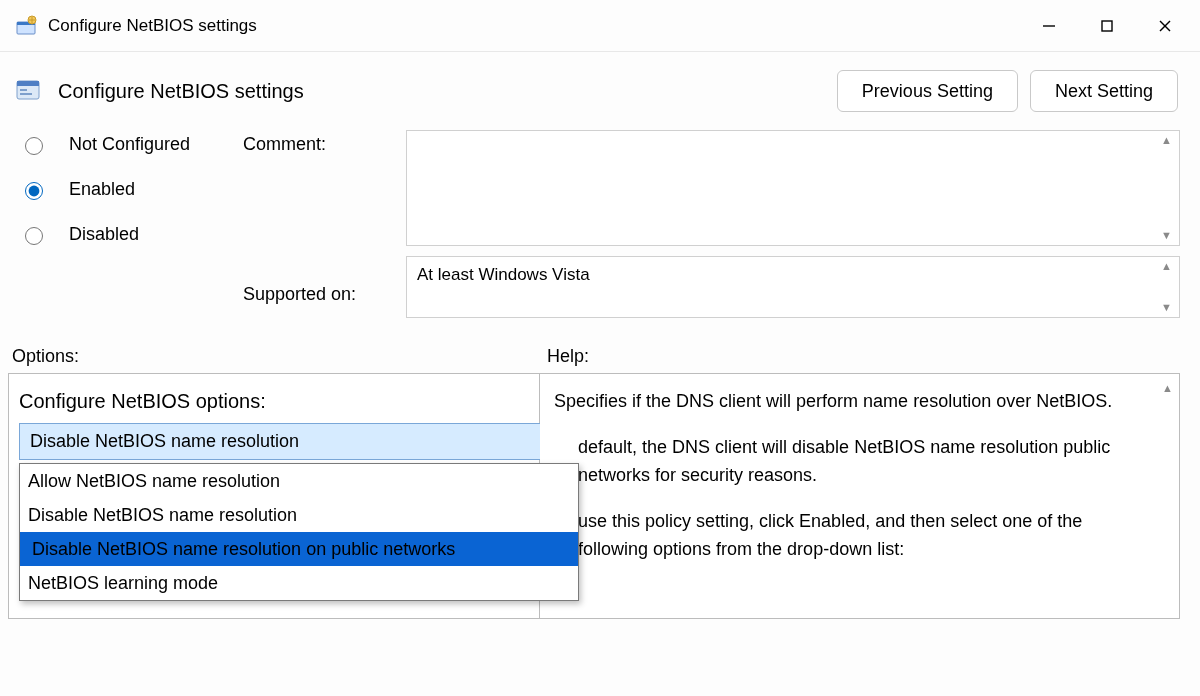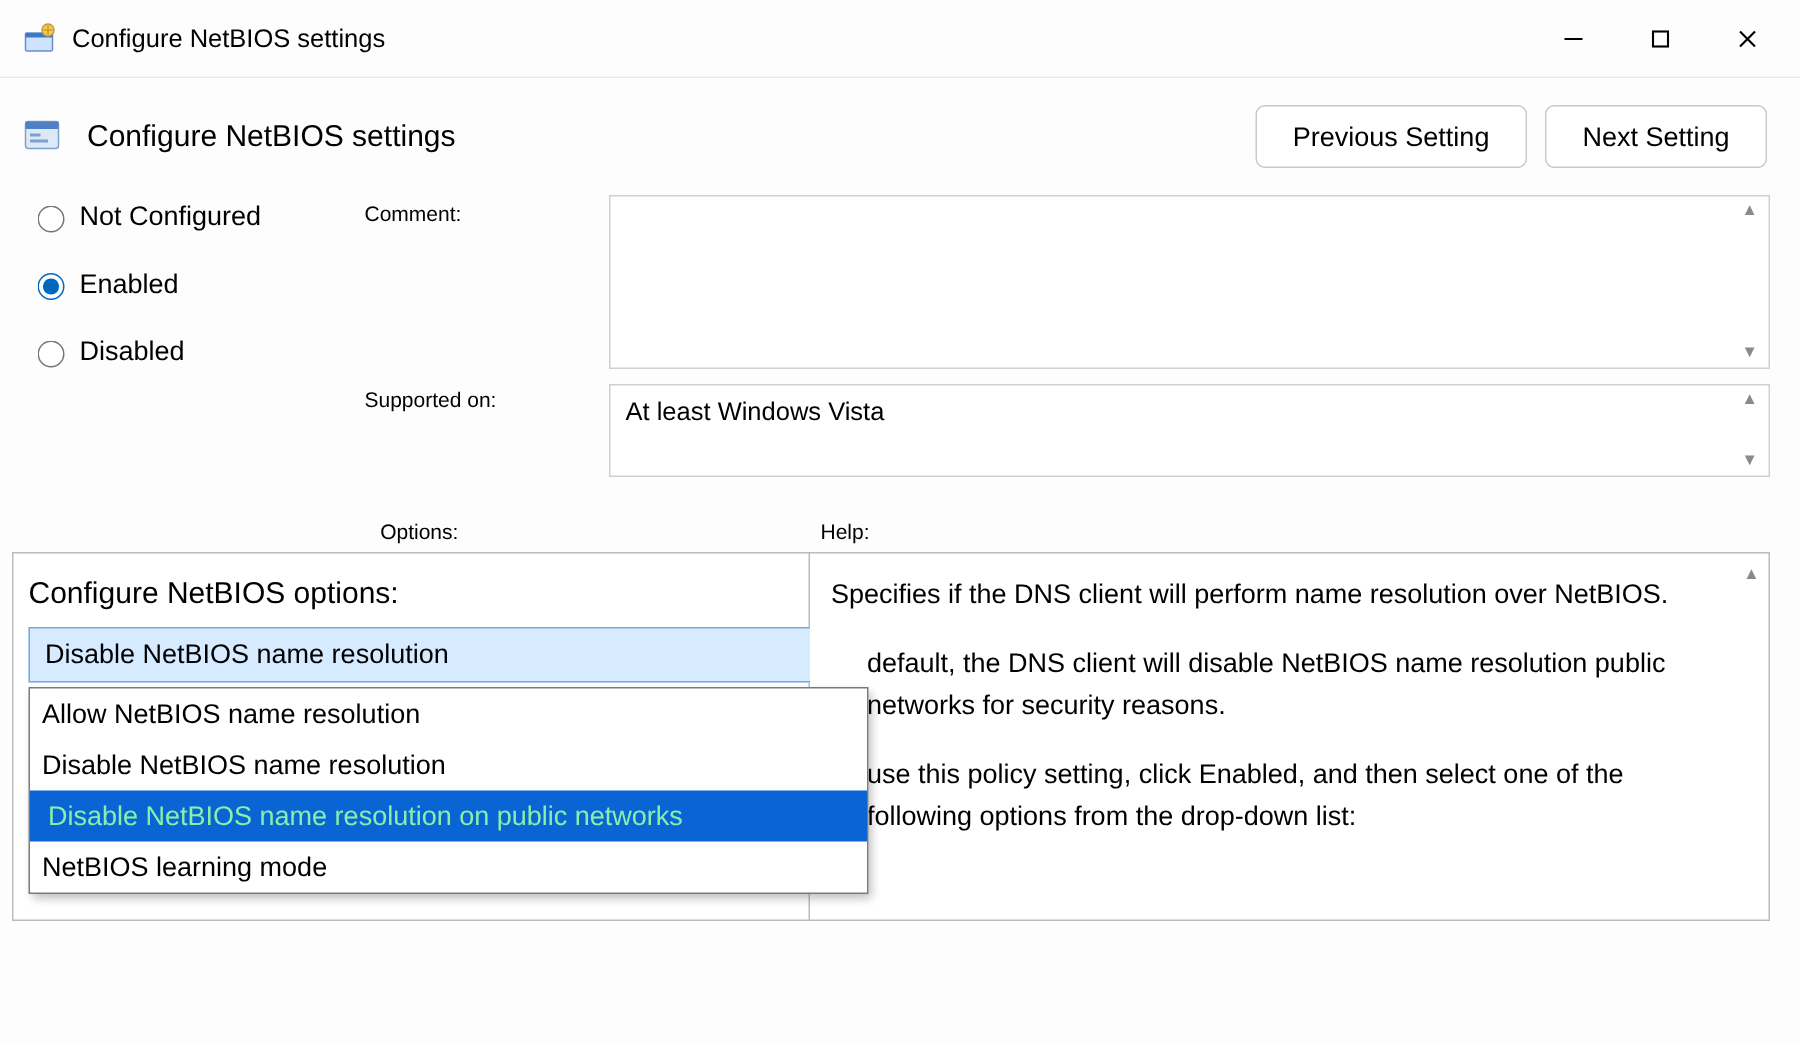--- a/index.html
+++ b/index.html
@@ -69,47 +69,46 @@
     column-gap: 8px;
     padding: 4px 20px 0 20px;
   }
   .radio-stack {
     grid-column: 1;
     grid-row: 1 / span 3;
     display:flex; flex-direction:column;
     gap: 24px;
     padding-top: 4px;
   }
-  .radio-item { display:flex; font-size:18px; }
+  .radio-item { display:flex; font-size:18px;gap:16px; }
   .radio-item input { margin-right:10px; accent-color:#0067c0; width:18px; height:18px; }
 
-  .row-label { font-size:14px; padding-top:4px; }
+  .row-label { font-size:18px; padding-top:4px; }
   .textarea-box {
     border:1px solid #d0d0d0;
     background:#fff;
     position:relative;
     font-size:17px;
     padding:8px 22px 8px 10px;
   }
   .sb-stub { position:absolute; right:4px; width:14px; color:#8a8a8a; font-size:11px; line-height:1; }
   .sb-stub.top { top:4px; }
   .sb-stub.bot { bottom:4px; }
 
   #comment-box   { height:116px; }
   #supported-box { height:62px; margin-top:10px; }
 
-  .row2-label { grid-column:2; margin-top:8px; }
+  .row2-label { grid-column:2; margin-top:34px; }
   .row2-box   { grid-column:3; margin-top:10px; }
 
   
   .section-labels {
     display:flex;
     padding: 28px 20px 6px 12px;
-    font-size:14px;
-    text-align:center;
+    font-size:18px;
   }
   .section-labels .lbl-options { width: 535px; }
   .section-labels .lbl-help    { }
 
   
   .panes {
     display:flex;
     padding: 0 20px 0 8px;
     gap: 0;
     height: 246px;
@@ -145,21 +144,21 @@
     z-index: 10;
   }
   .combo-list .opt {
     padding:4px 8px;
     font-size:18px;
     line-height:1.45;
     white-space:nowrap;
   }
   .combo-list .opt.highlight {
     background:#0a64d3;
-    color:#86efac;
+    color:#000000;
     padding-left:12px;
   }
 
   .help-pane {
     flex:1;
     border:1px solid #bcbcbc;
     border-left:none;
     padding: 14px 28px 8px 14px;
     font-size:18px;
     line-height:1.55;

